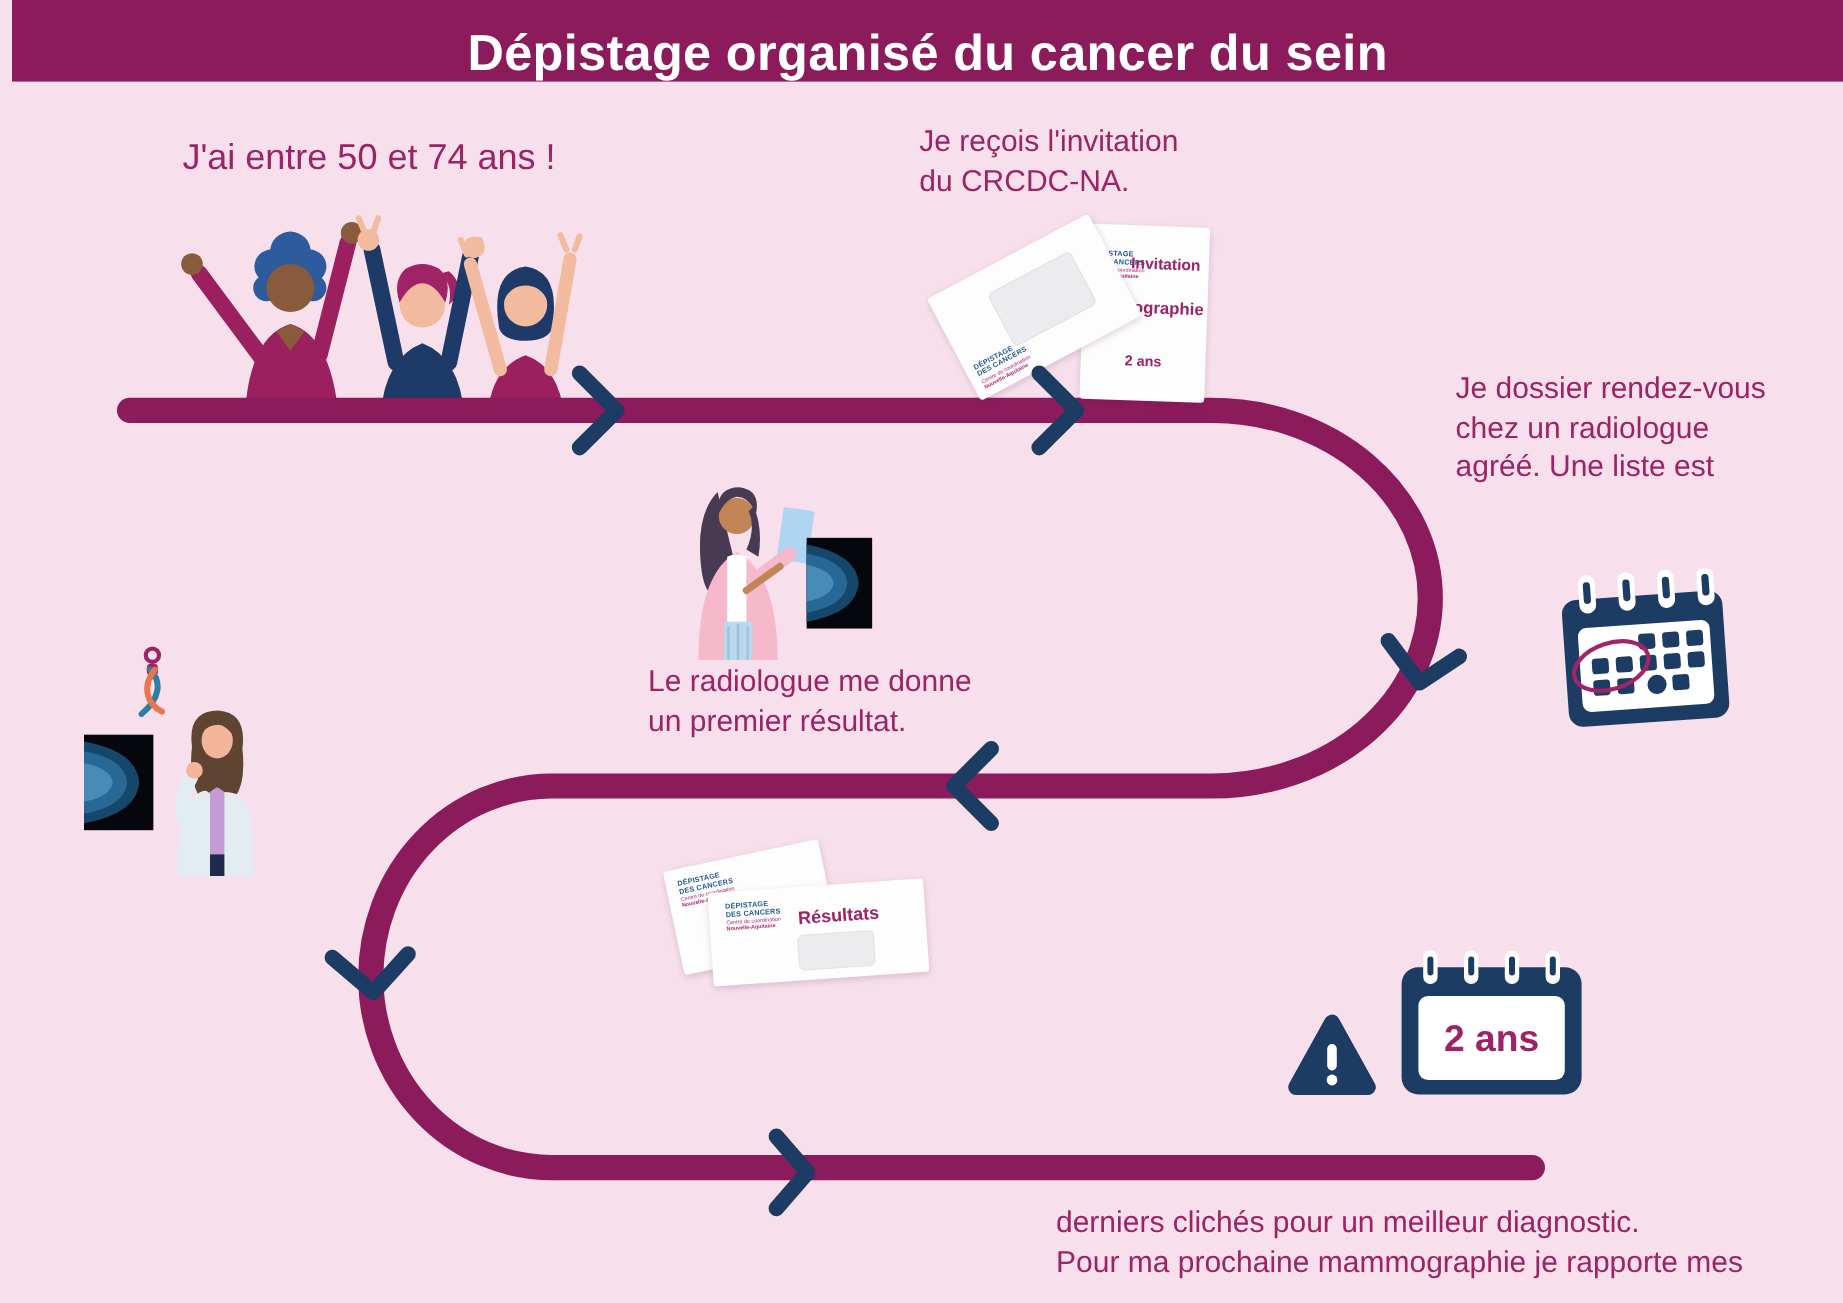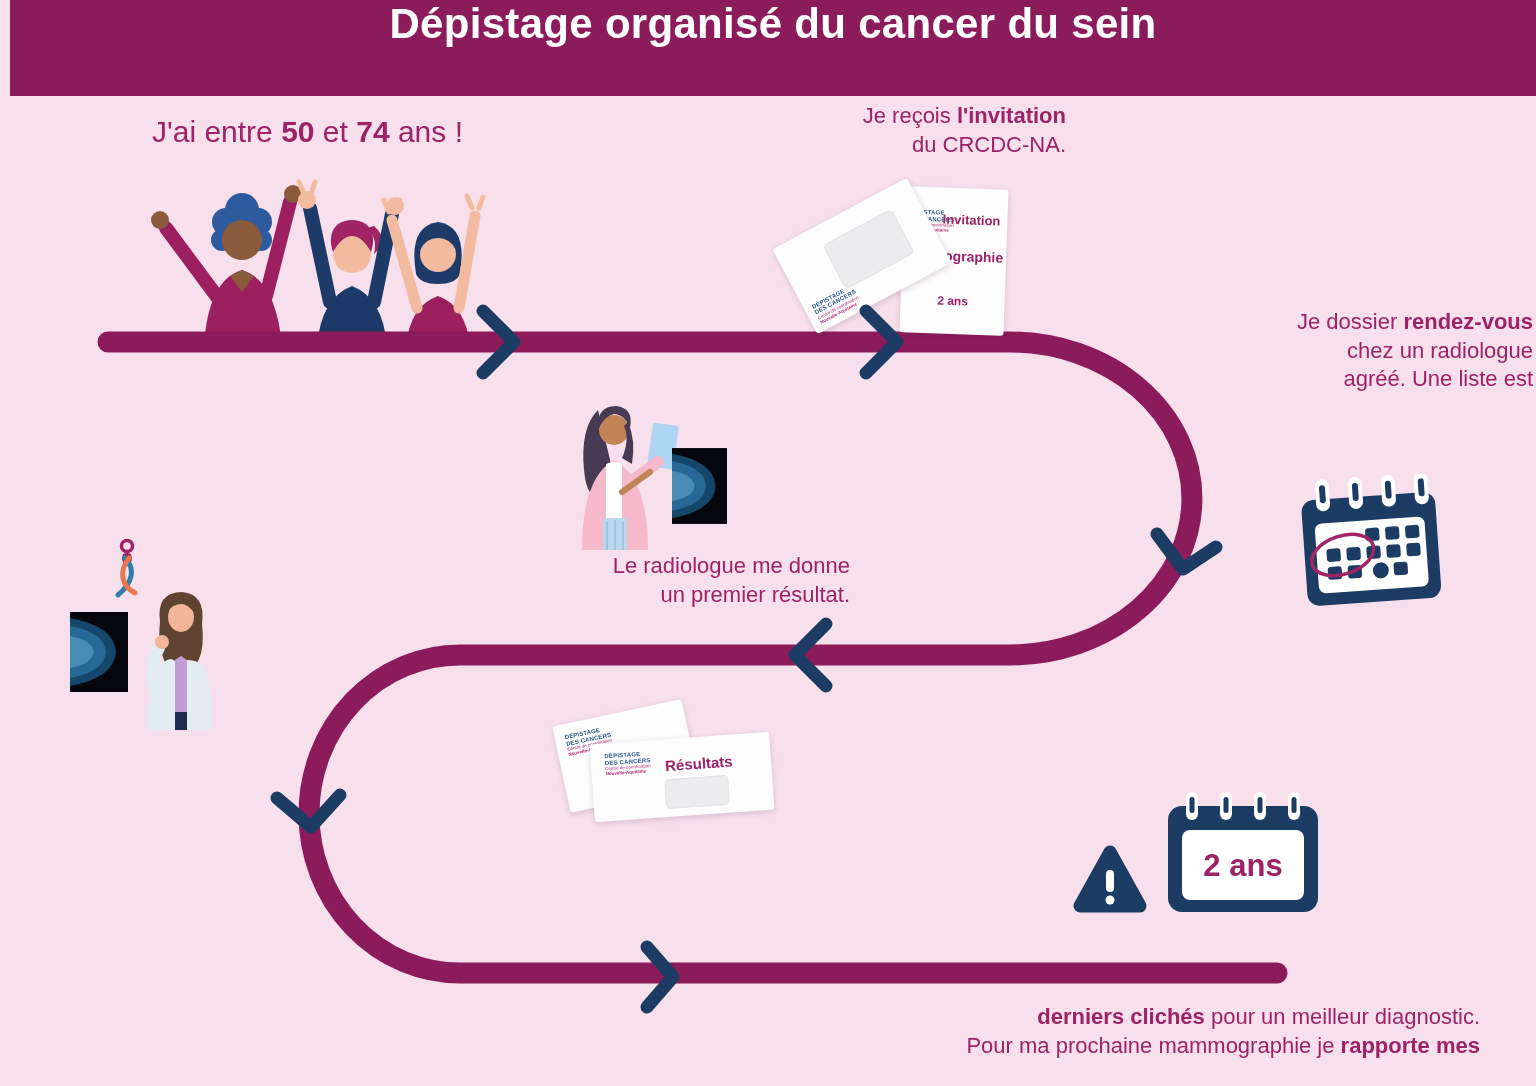--- a/index.html
+++ b/index.html
@@ -1,30 +1,30 @@
 <!DOCTYPE html>
 <html><head>
 <meta charset="utf-8">
 <style>
   *{margin:0;padding:0;box-sizing:border-box}
   html,body{width:1536px;height:1086px}
   body{font-family:"Liberation Sans",sans-serif;background:#ffffff}
   #canvas{position:relative;width:1536px;height:1086px;background:#f7e0ec;overflow:hidden}
 
   
-  #header{position:absolute;left:10px;top:0;right:0;height:96px;background:#8c1b5c;
-          display:flex;align-items:flex-start;justify-content:center;z-index:6}
+  #header{position:absolute;left:10px;top:0;right:0;height:68px;background:#8c1b5c;
+          display:flex;align-items:flex-end;justify-content:center;z-index:6}
   #header h1{color:#fff;font-size:42px;font-weight:bold;letter-spacing:.3px}
 
   .abs{position:absolute;display:block}
 
   
-  .txt{position:absolute;color:#9c2365;text-align:right;font-size:22px;line-height:1.3;z-index:5}
+  .txt{position:absolute;color:#9c2365;text-align:left;font-size:25px;line-height:1.3;z-index:5}
   .txt .ln{white-space:nowrap}
-  .b{font-weight:bold}
+  .b{font-weight:normal}
   #step-age{font-size:30px;text-align:left}
 
   
   .grp{position:absolute;z-index:3}
 
   
   .env,.paper{position:absolute;background:#fdfdfe;border-radius:3px;
               box-shadow:0 2px 6px rgba(90,20,60,.18)}
   .env-window{position:absolute;background:#ececef;border:1px solid #e2e2e6;border-radius:5px}
 

